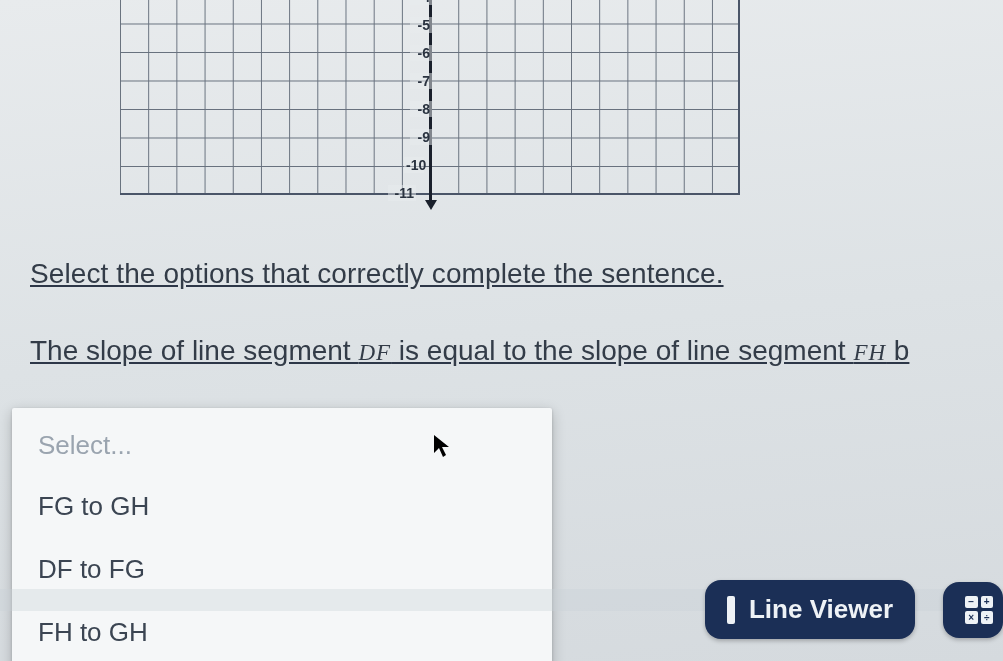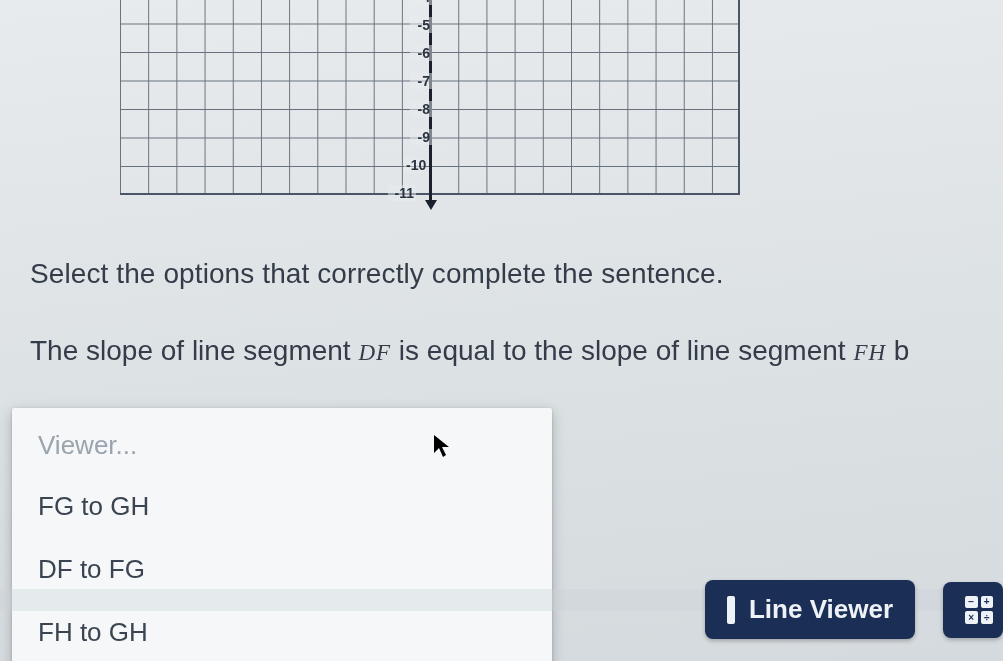--- a/index.html
+++ b/index.html
@@ -63,20 +63,21 @@
     text-align: right;
     width: 22px;
   }
 
   .content {
     position: absolute;
     left: 30px;
     top: 255px;
     right: 0;
     color: #2d3748;
+    text-decoration: underline;
   }
   .instruction {
     font-size: 28px;
     line-height: 1.35;
     margin-bottom: 38px;
     color: #333c48;
     letter-spacing: 0.1px;
   }
   .sentence {
     font-size: 28px;
@@ -127,21 +128,21 @@
     bottom: 22px;
     right: 0;
     display: flex;
     gap: 28px;
     align-items: center;
   }
   .btn {
     background: #1b2f56;
     color: #eef2f6;
     border: none;
-    border-radius: 8px;
+    border-radius: 16px;
     padding: 14px 22px;
     font-size: 26px;
     font-weight: 600;
     display: flex;
     align-items: center;
     gap: 14px;
     cursor: pointer;
     box-shadow: 0 2px 4px rgba(0,0,0,.25);
     text-align: center;
   }
@@ -193,21 +194,21 @@
 </div>
 
 <div class="content">
   <p class="instruction">Select the options that correctly complete the sentence.</p>
   <p class="sentence">
     <span>The slope of line segment </span><span class="mathvar">DF</span><span> is equal to the slope of line segment </span><span class="mathvar">FH</span><span> b</span>
   </p>
 </div>
 
 <div class="dropdown">
-  <div class="placeholder">Viewer...</div>
+  <div class="placeholder">Select...</div>
   <div class="option">FG to GH</div>
   <div class="option">DF to FG</div>
   <div class="option">FH to GH</div>
 </div>
 
 <div class="cursor">
   <svg width="20" height="26" viewBox="0 0 20 26">
     <path d="M2 2 L2 20 L7 15 L11 24 L14 22 L10 14 L17 14 Z" fill="#000"></path>
   </svg>
 </div>

